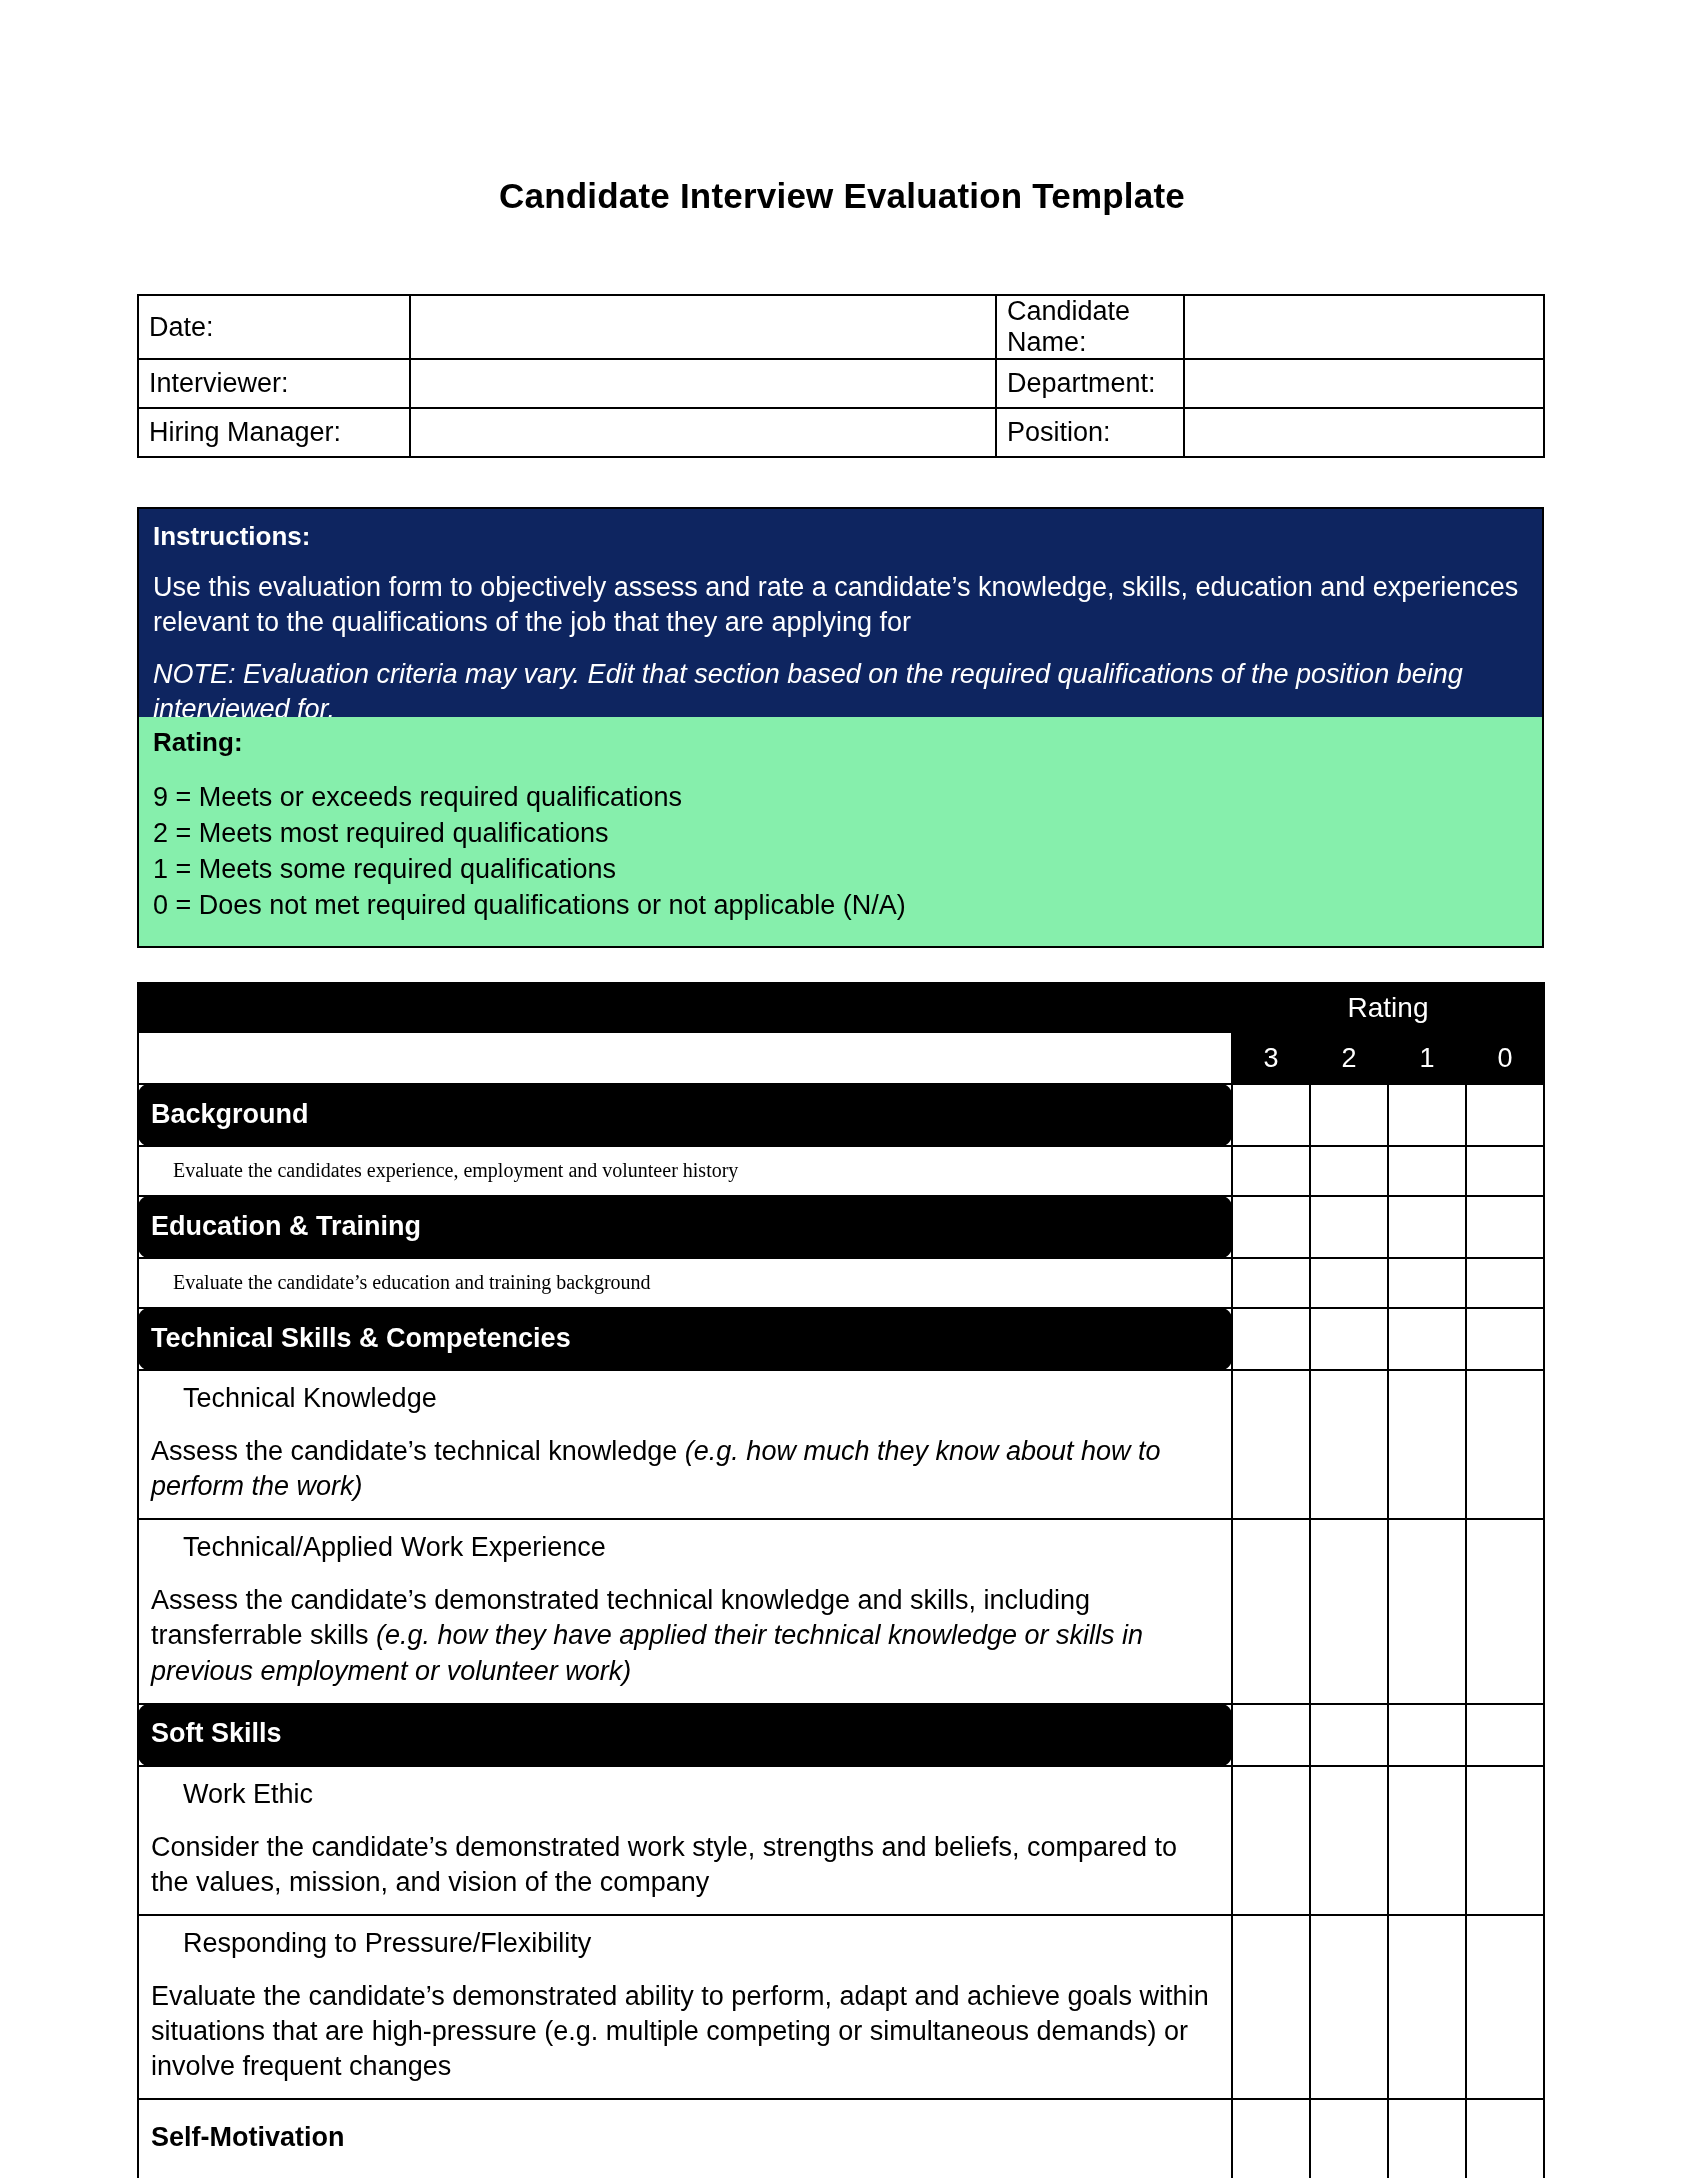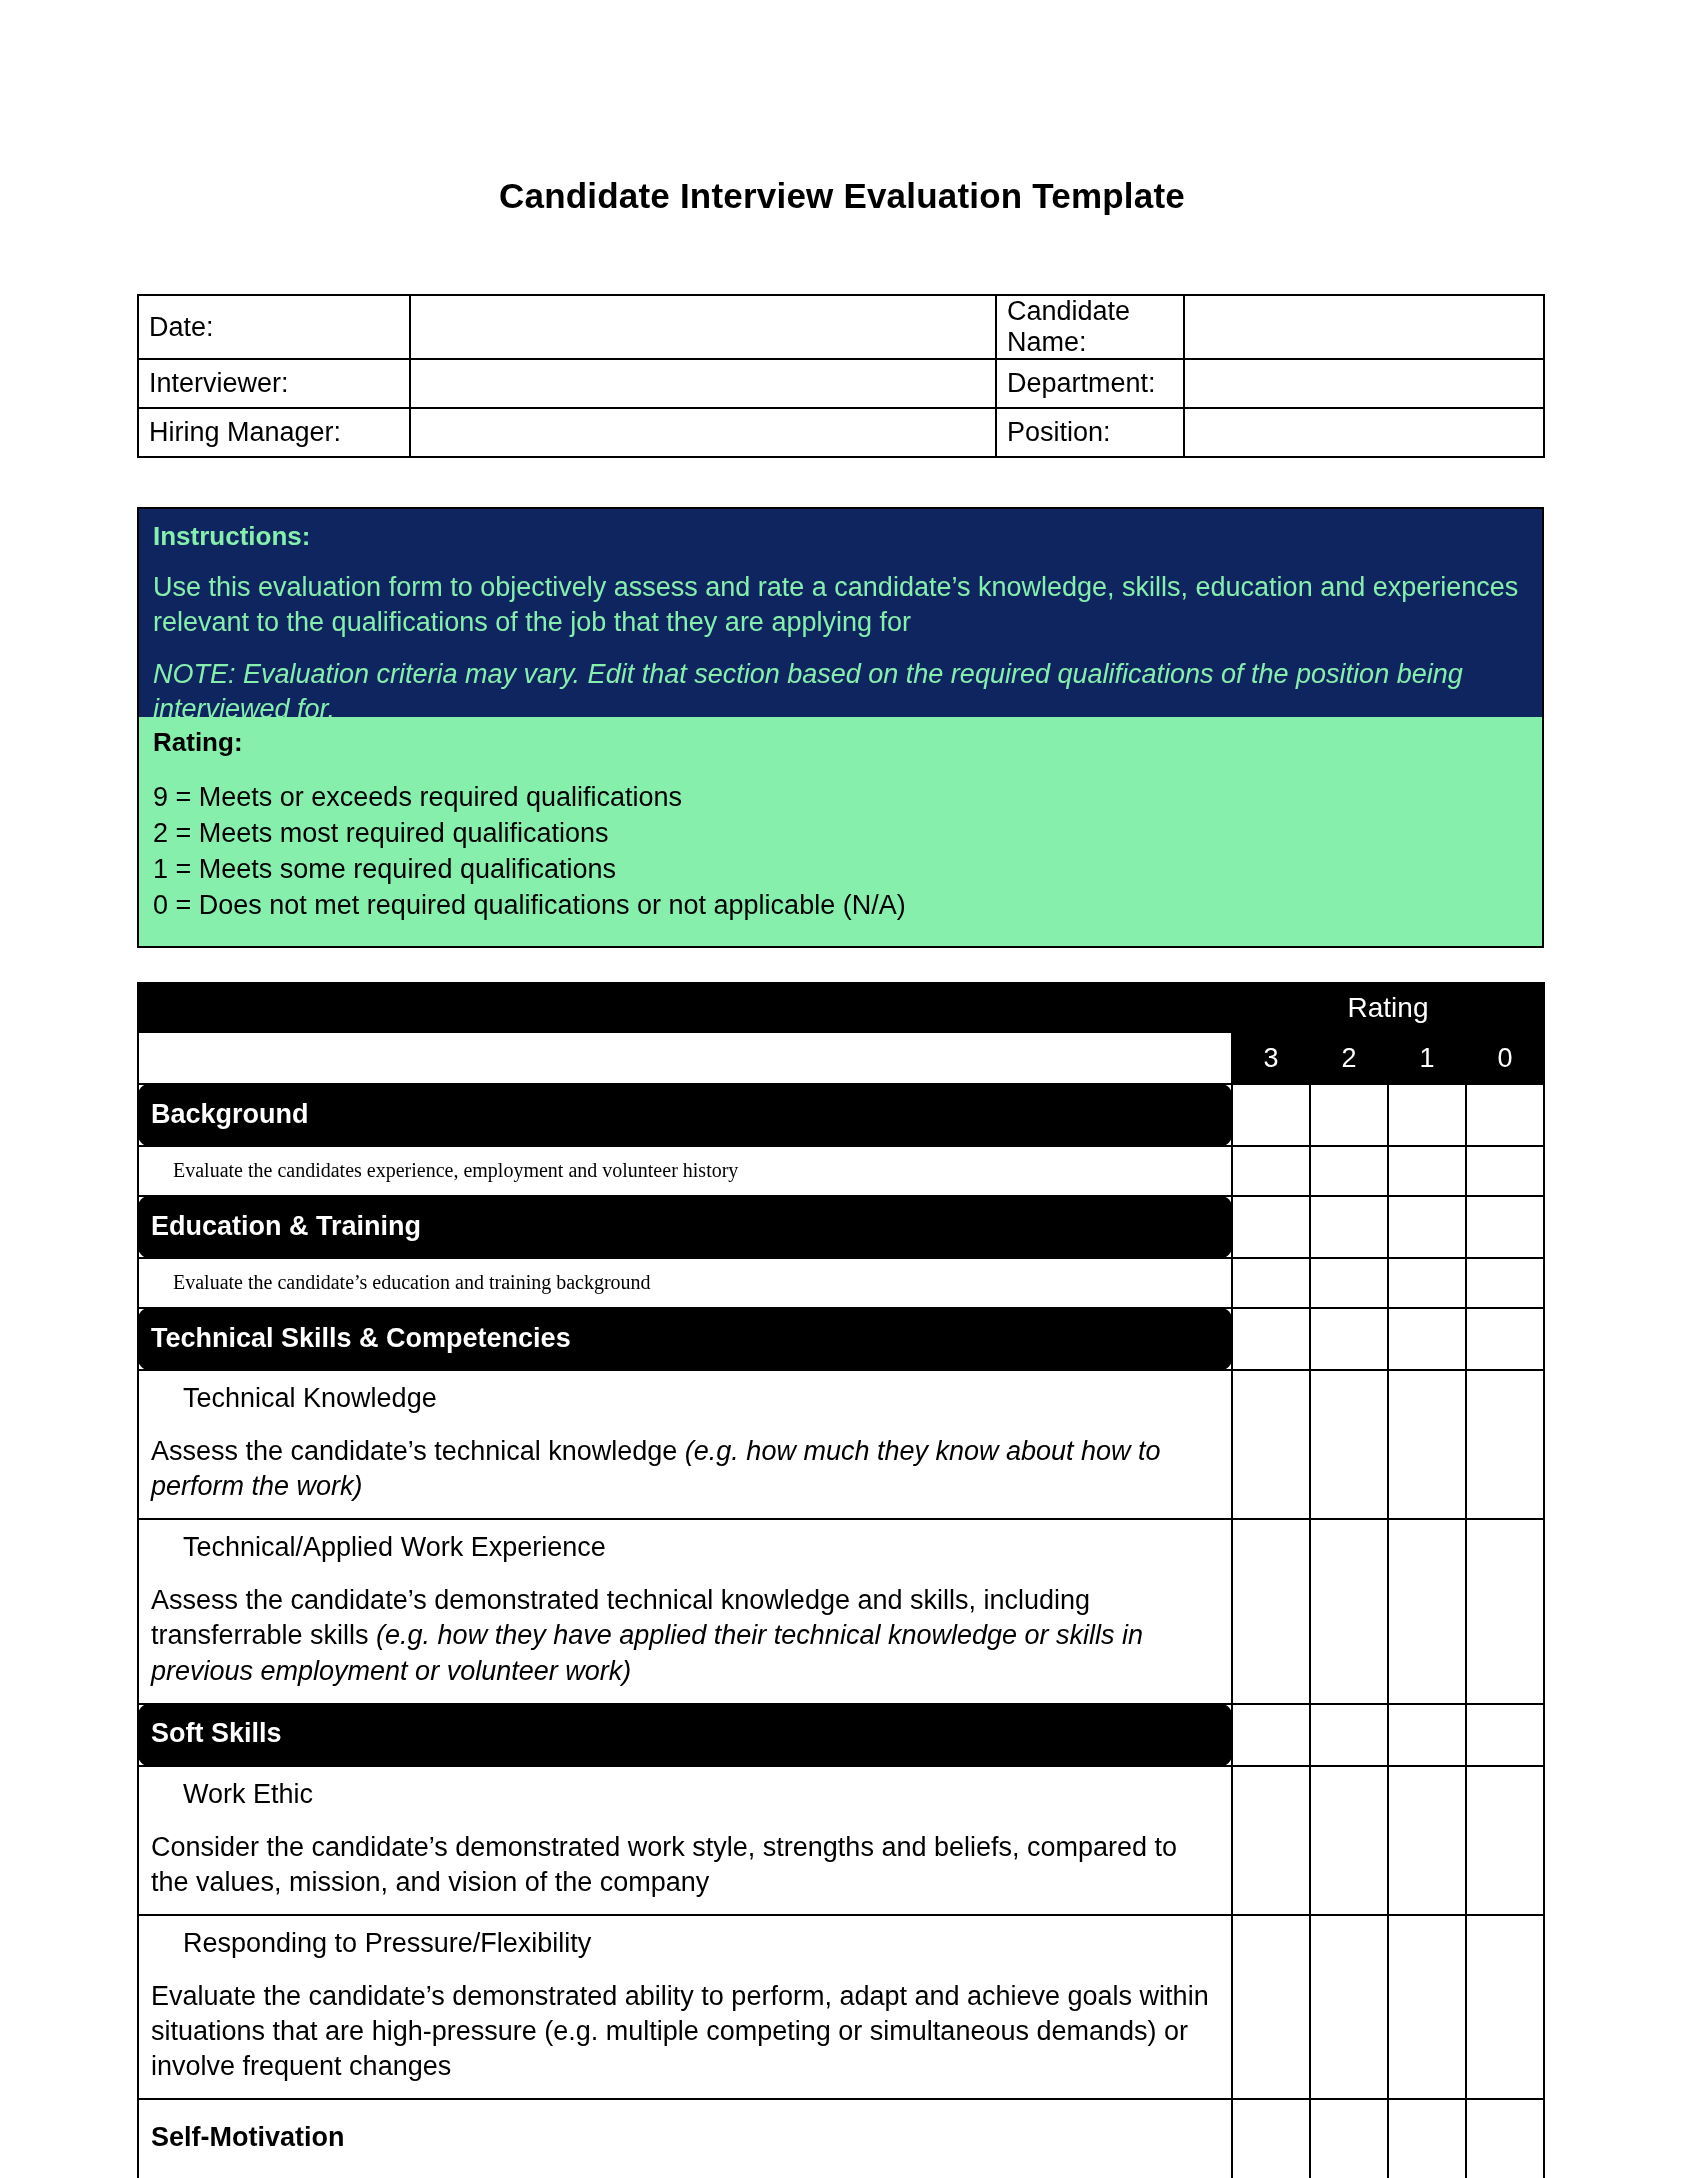--- a/index.html
+++ b/index.html
@@ -59,21 +59,21 @@
 
   
   .instructions-box {
     position: absolute;
     left: 137px;
     top: 507px;
     width: 1407px;
     box-sizing: border-box;
     border: 2px solid #000;
     background: #0e2560;
-    color: #86efac;
+    color: #ffffff;
     padding: 12px 14px 16px 14px;
   }
   .instr-head {
     font-size: 26px;
     font-weight: bold;
     margin-bottom: 18px;
   }
   .instr-body {
     font-size: 27px;
     line-height: 1.28;

